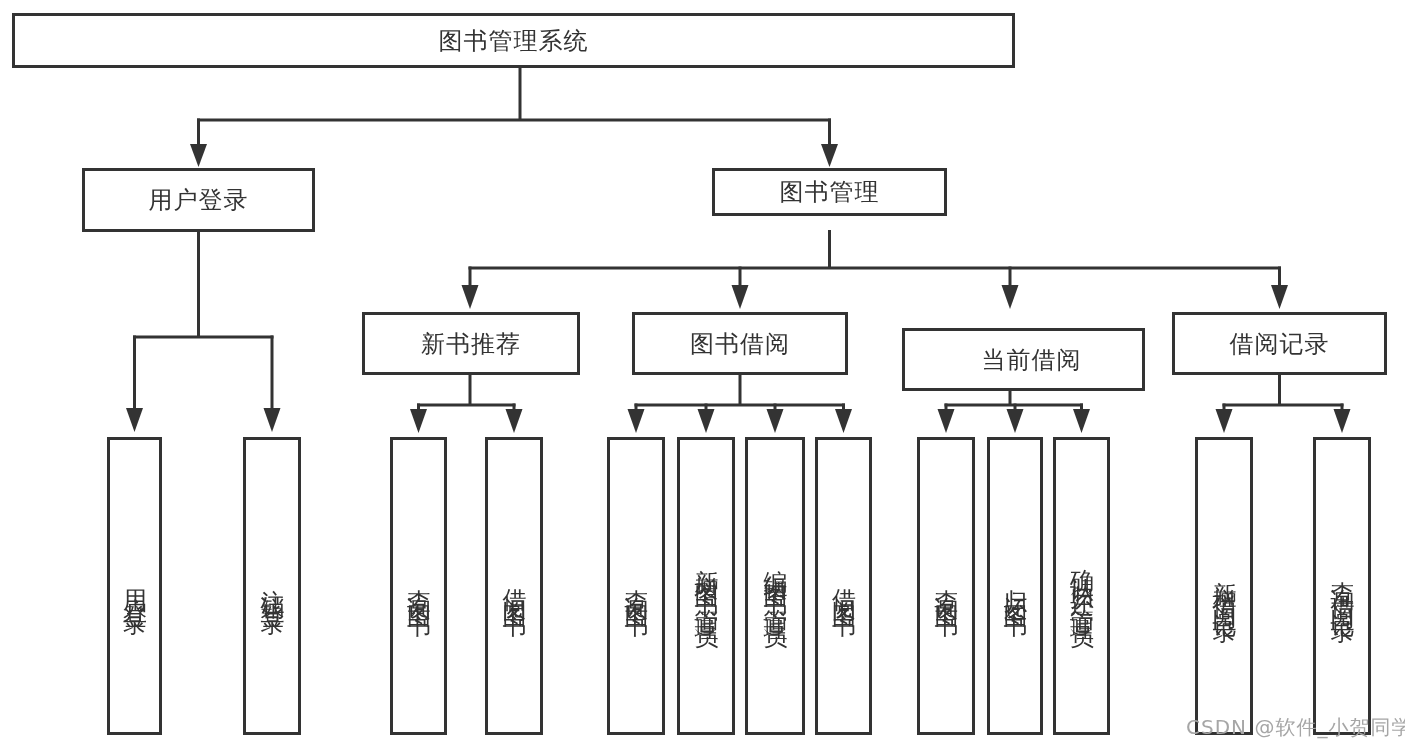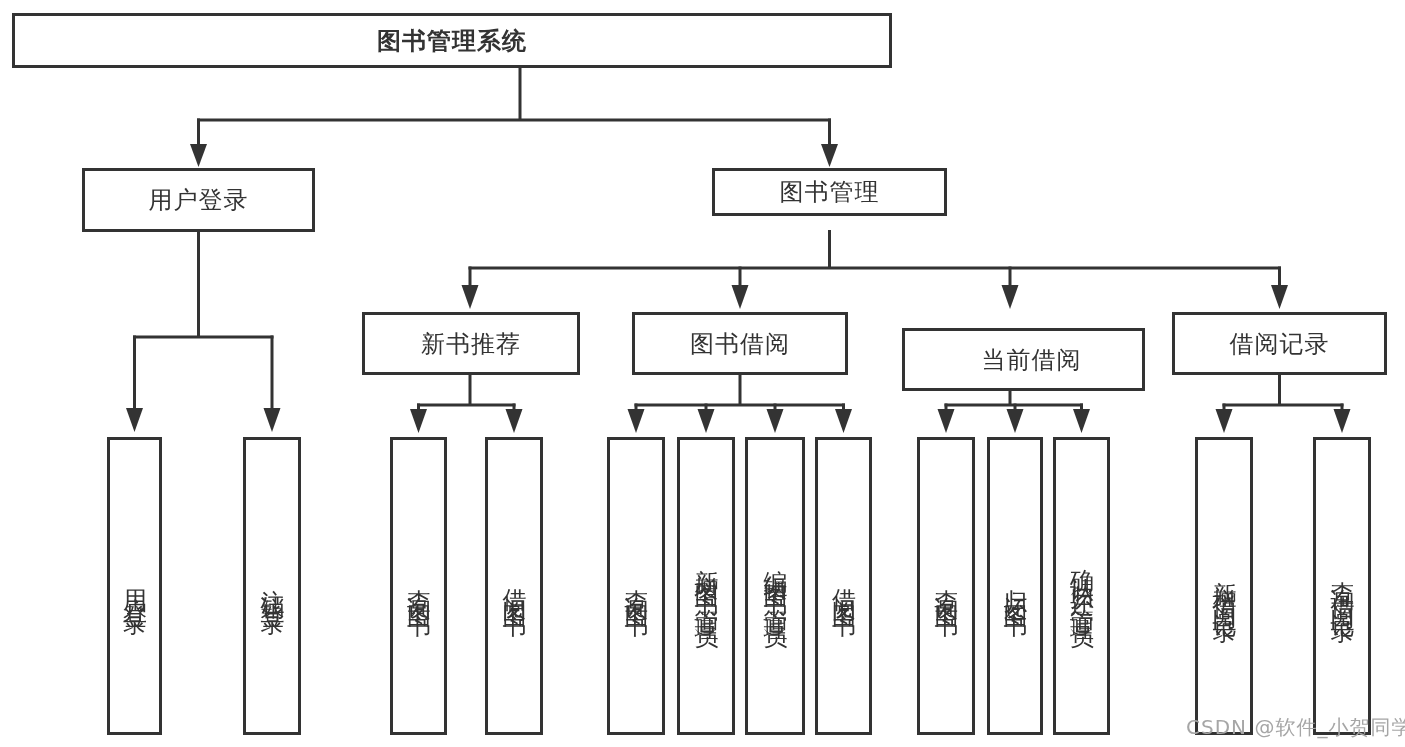--- a/index.html
+++ b/index.html
@@ -123,21 +123,21 @@
     <polygon class="carrow" points="1073,409 1090,409 1081.5,433"></polygon>
 
     <path class="cline" d="M1279.5,373 V405"></path>
     <path class="cline" d="M1222.5,405 H1343.5"></path>
     <path class="cline" d="M1224,403.5 V411"></path>
     <polygon class="carrow" points="1215.5,409 1232.5,409 1224,433"></polygon>
     <path class="cline" d="M1342,403.5 V411"></path>
     <polygon class="carrow" points="1333.5,409 1350.5,409 1342,433"></polygon>
   </svg>
 
-  <div class="hbox" style="left:12px; top:13px; width:880px; height:55px;font-weight:bold;">图书管理系统</div>
+  <div class="hbox" style="left:12px; top:13px; width:1003px; height:55px;">图书管理系统</div>
 
   <div class="hbox" style="left:82px; top:168px; width:233px; height:64px;">用户登录</div>
   <div class="hbox" style="left:712px; top:168px; width:235px; height:48px;">图书管理</div>
 
   <div class="hbox" style="left:362px; top:312px; width:218px; height:63px;">新书推荐</div>
   <div class="hbox" style="left:632px; top:312px; width:216px; height:63px;">图书借阅</div>
   <div class="hbox" style="left:902px; top:328px; width:243px; height:63px;padding-left:16px;">当前借阅</div>
   <div class="hbox" style="left:1172px; top:312px; width:215px; height:63px;">借阅记录</div>
 
   <div class="vbox" style="left:107px; top:437px; width:55px; height:298px;">

